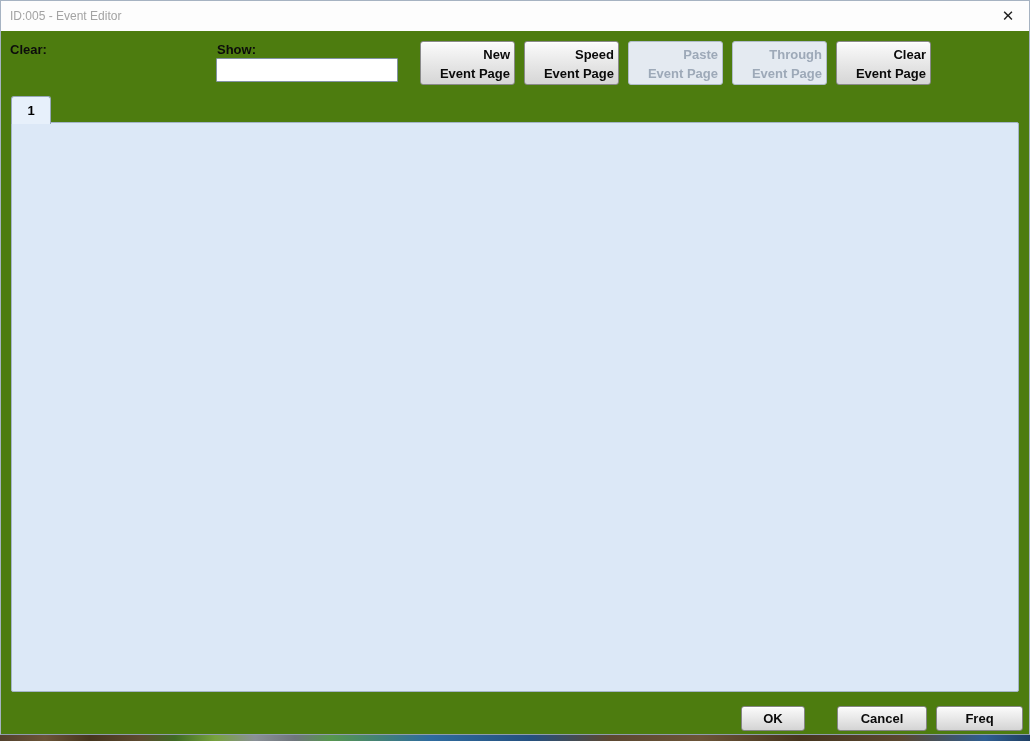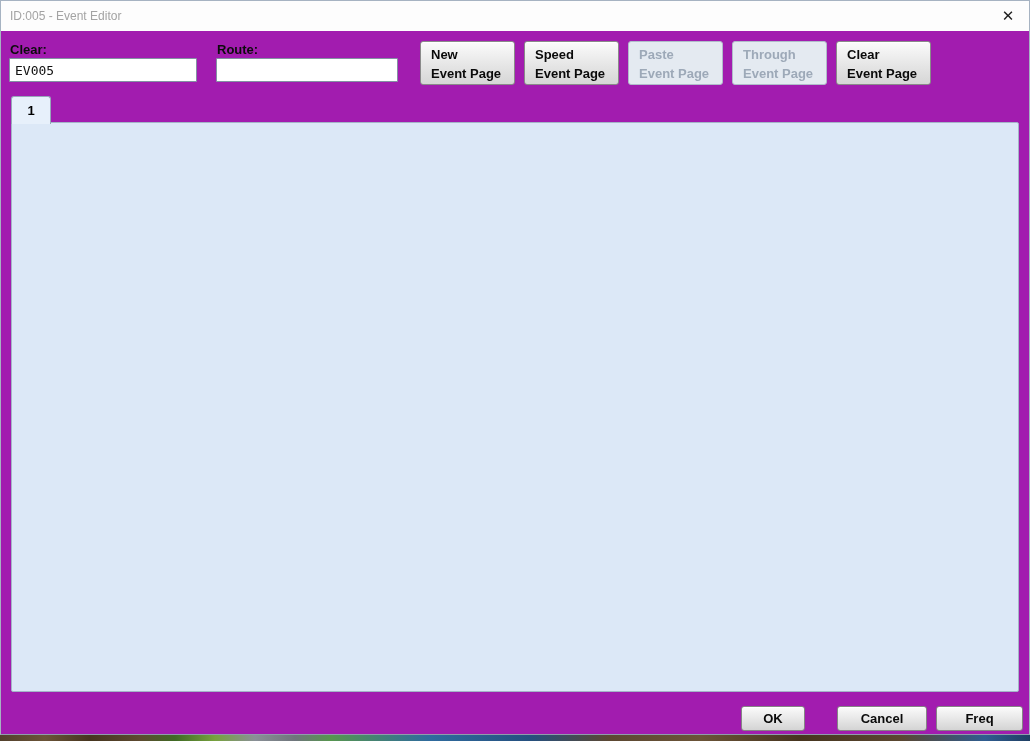--- a/index.html
+++ b/index.html
@@ -1,31 +1,31 @@
 <!DOCTYPE html>
 <html><head>
 <meta charset="utf-8">
 <style>
   html,body{margin:0;padding:0;width:1030px;height:741px;overflow:hidden;
     font-family:"Liberation Sans",sans-serif;background:#cfd8e2;}
   .stage{position:relative;width:1030px;height:741px;}
 
   
   .window{position:absolute;left:0;top:0;width:1028px;height:733px;
-    background:#a21caf;border:1px solid #a6b3c2;border-bottom:1px solid #8f9dac;box-sizing:content-box;}
+    background:#4d7c0f;border:1px solid #a6b3c2;border-bottom:1px solid #8f9dac;box-sizing:content-box;}
   .titlebar{position:absolute;left:0;top:0;right:0;height:30px;background:#fdfdfd;}
   .title-text{position:absolute;left:9px;top:8px;font-size:12px;color:#a3a3a3;}
   .close-btn{position:absolute;right:10px;top:4px;width:22px;height:22px;display:flex;
     align-items:center;justify-content:center;font-size:15px;color:#1b1b1b;cursor:default;}
 
   
   .lbl{position:absolute;font-size:13px;font-weight:600;color:#0c0c0c;}
   .txt-input{position:absolute;height:22px;background:#fff;border:1px solid#8392a3;border-radius:1px;
     font-family:"DejaVu Sans Mono",monospace;font-size:13px;padding:0 5px;color:#111;}
-  .pgbtn{position:absolute;top:40px;width:95px;height:44px;text-align:left;padding:4px 4px 4px 10px;
+  .pgbtn{position:absolute;top:40px;width:95px;height:44px;text-align:right;padding:4px 4px 4px 10px;
     font-size:13px;font-weight:600;line-height:1.45;color:#0a0a0a;
     background:linear-gradient(#fbfbfb,#e6e6e6 55%,#d6d6d6);border:1px solid #8a8a8a;border-radius:3px;
     box-shadow:inset 0 1px 0 #fff;font-family:"Liberation Sans",sans-serif;}
   .pgbtn.disabled{background:#e4eaf1;color:#9da9b8;border-color:#b0bcca;box-shadow:none;}
 
   
   .tab{position:absolute;left:10px;top:95px;width:38px;height:27px;background:#e7f0fb;
     border:1px solid #97a7ba;border-bottom:none;border-radius:3px 3px 0 0;z-index:2;
     display:flex;align-items:center;justify-content:center;font-size:13px;font-weight:600;}
   .tab-pane{position:absolute;left:10px;top:121px;width:1008px;height:570px;
@@ -87,22 +87,21 @@
 <div class="stage">
   <div class="map-strip"></div>
 
   <div class="window">
     <div class="titlebar">
       <span class="title-text">ID:005 - Event Editor</span>
       <span class="close-btn">✕</span>
     </div>
 
     <span class="lbl" style="left:9px;top:41px;">Clear:</span>
-    <input class="txt-input" style="left: 8px; top: 57px; width: 176px;" value="EV005">
-    <span class="lbl" style="left:216px;top:41px;">Route:</span>
+    <span class="lbl" style="left:216px;top:41px;">Show:</span>
     <input class="txt-input" style="left: 215px; top: 57px; width: 170px;" value="">
 
     <button class="pgbtn" style="left:419px;">
       <span>New</span><br>
       <span>Event Page</span>
     </button>
     <button class="pgbtn" style="left:523px;">
       <span>Speed</span><br>
       <span>Event Page</span>
     </button>

